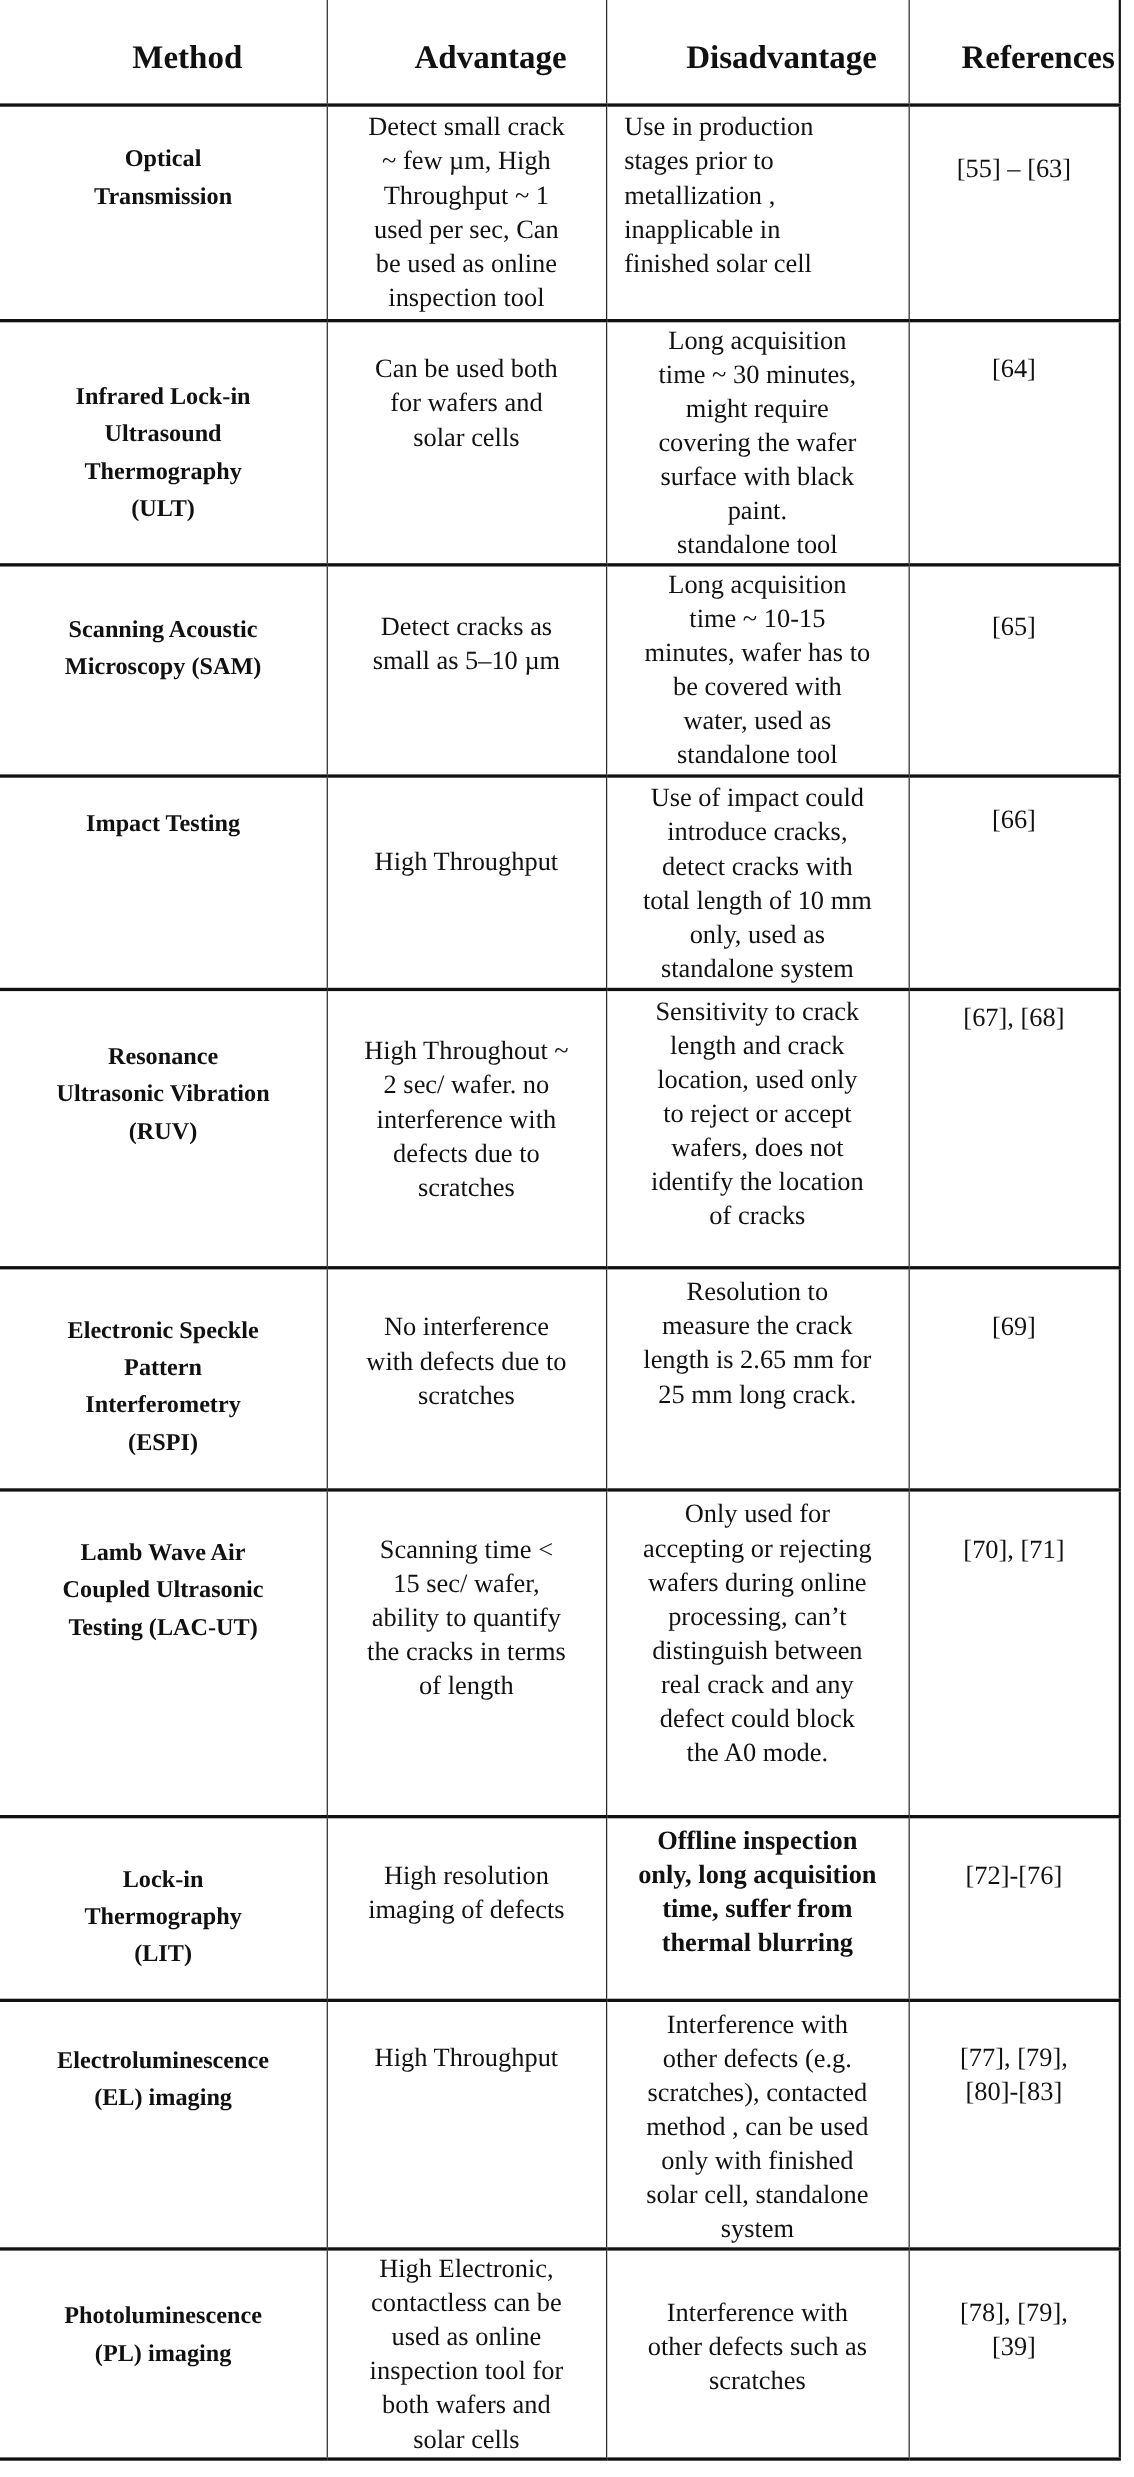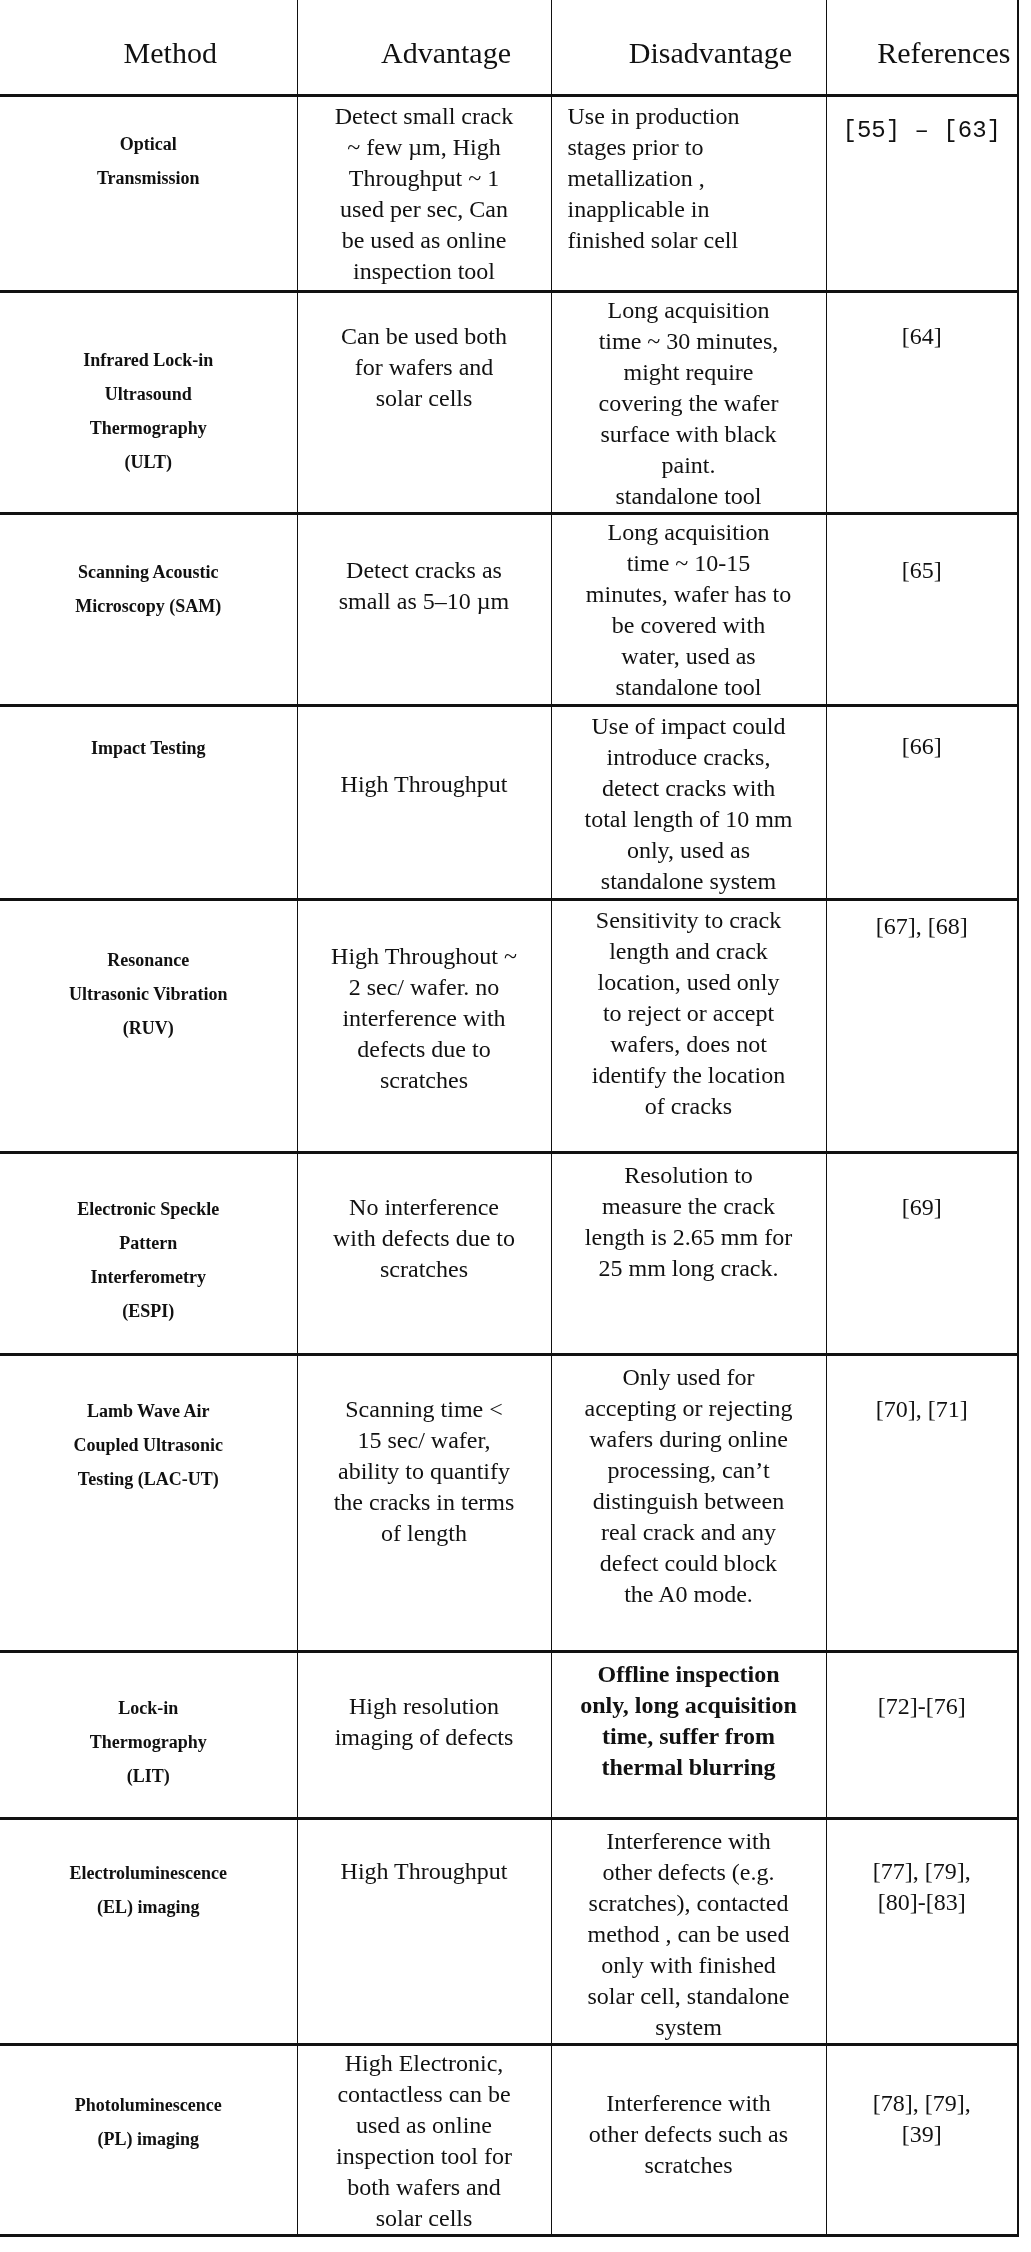--- a/index.html
+++ b/index.html
@@ -2,26 +2,26 @@
 <html><head>
 <meta charset="utf-8">
 <style>
   html, body { margin:0; padding:0; background:#ffffff; }
   body { width:1031px; height:2252px; position:relative; overflow:hidden;
          font-family:"Liberation Serif", "DejaVu Serif", serif; color:#111; }
   table.t { position:absolute; left:0; top:0; width:1018px; border-collapse:collapse; table-layout:fixed; }
   table.t col.c1 { width:297px; } table.t col.c2 { width:254px; }
   table.t col.c3 { width:275px; } table.t col.c4 { width:192px; }
   th, td { padding:0; vertical-align:top; text-align:center; }
-  th { font-weight:normal; font-size:30px; vertical-align:middle; height:95px; border-bottom:3px solid #111; padding-top:12px; box-sizing:border-box;padding-left:44px; }
+  th { font-weight:bold; font-size:30px; vertical-align:middle; height:95px; border-bottom:3px solid #111; padding-top:12px; box-sizing:border-box;padding-left:44px; }
   td { border-bottom:3px solid #111; font-size:24px; line-height:31px; box-sizing:border-box; }
   th, td { border-left:1.5px solid #111; }
   th:first-child, td:first-child { border-left:none; }
   th:last-child, td:last-child { border-right:2.5px solid #111; }
-  td.m { font-weight:bold; font-size:18px; line-height:34px; padding:30px 10px 0 10px; vertical-align:top; }
+  td.m { font-weight:bold; font-size:22px; line-height:34px; padding:30px 10px 0 10px; vertical-align:top; }
   td.a { padding:6px 10px 0 10px; }
   td.d { padding:6px 10px 0 10px; }
   td.d.left { text-align:left; padding-left:16px; }
   td.r { padding:26px 8px 0 8px; }
   .lines span { display:block; white-space:nowrap; }
 </style>
 </head>
 <body>
 
 <table class="t">
@@ -53,21 +53,21 @@
           <span>be  used  as online</span>
           <span>inspection tool</span>
         </td>
         <td class="d lines left" style="height: 196px; padding-top: 4px;">
           <span>Use in production</span>
           <span>stages prior to</span>
           <span>metallization ,</span>
           <span>inapplicable in</span>
           <span>finished solar cell</span>
         </td>
-        <td class="r lines" style="height: 196px; padding-top: 18px; font-family: Liberation Mono, monospace;">
+        <td class="r lines" style="height: 196px; padding-top: 42px;">
           <span>[55] – [63]</span>
         </td>
       </tr>
       <tr style="height: 219px;">
         <td class="m lines" style="height: 219px; padding-top: 50px;">
           <span>Infrared Lock-in</span>
           <span>Ultrasound</span>
           <span>Thermography</span>
           <span>(ULT)</span>
         </td>

